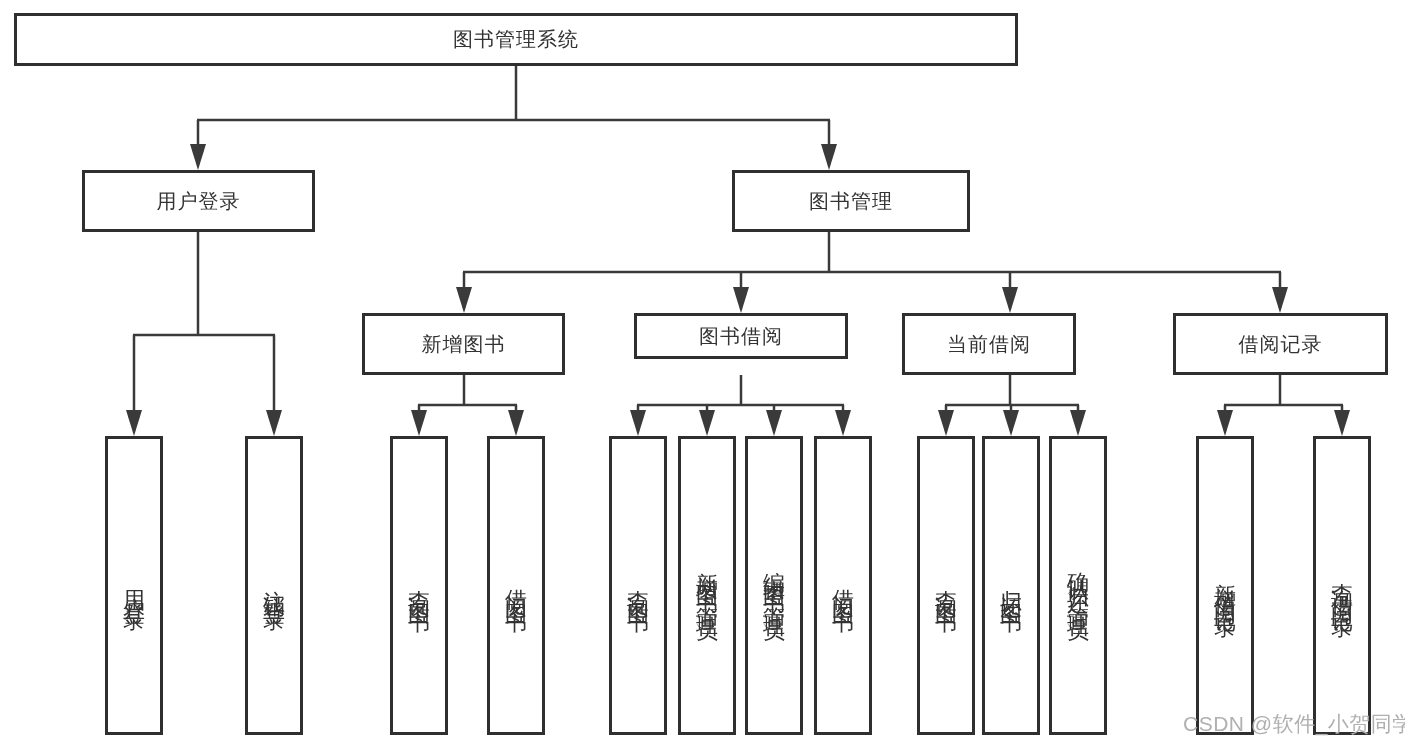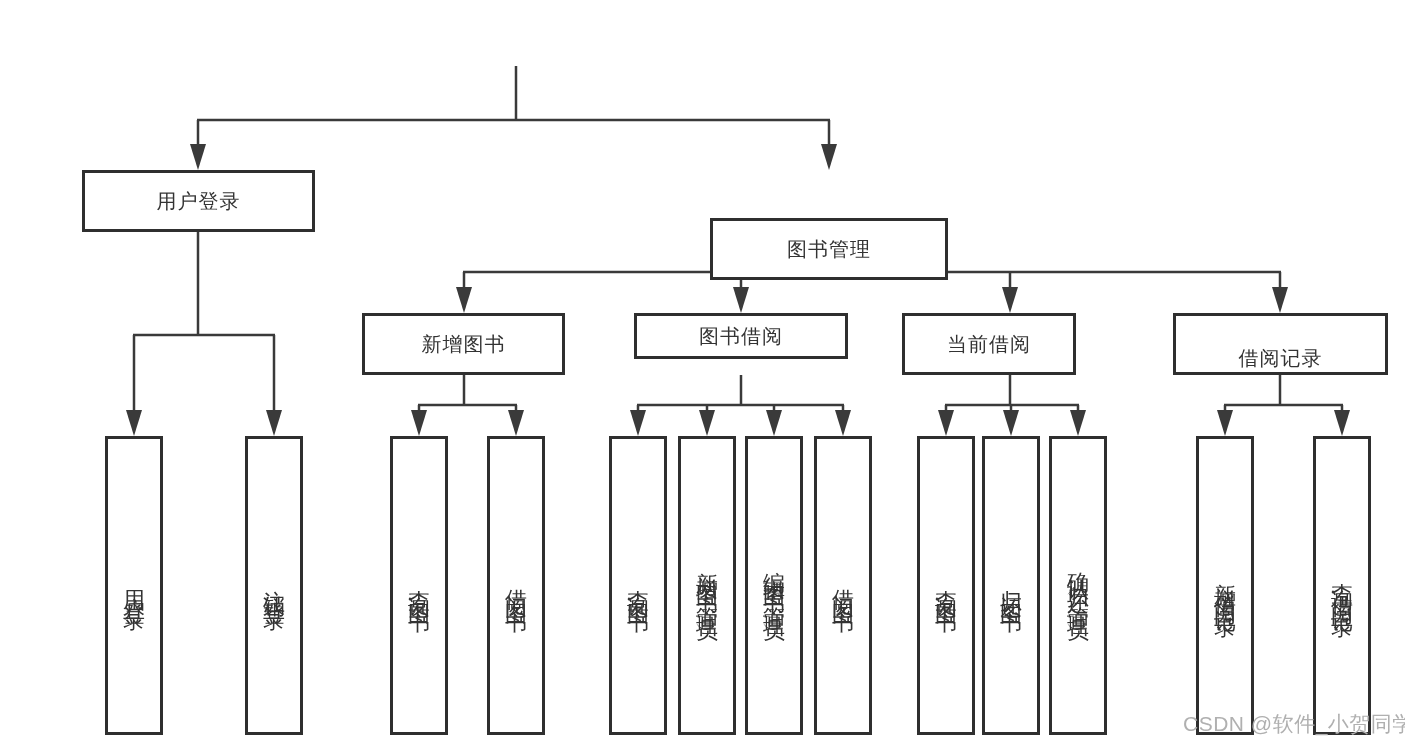--- a/index.html
+++ b/index.html
@@ -117,38 +117,41 @@
     <polygon class="arrow" points="1070,410 1086,410 1078,436"></polygon>
 
     <path class="cline" d="M1280 375 V405"></path>
     <path class="cline" d="M1224 405 H1343"></path>
     <path class="cline" d="M1225 405 V412"></path>
     <polygon class="arrow" points="1217,410 1233,410 1225,436"></polygon>
     <path class="cline" d="M1342 405 V412"></path>
     <polygon class="arrow" points="1334,410 1350,410 1342,436"></polygon>
   </svg>
 
+  <div class="node h" style="left:14px; top:13px; width:1004px; height:53px;">
+    <span>图书管理系统</span>
+  </div>
 
   <div class="node h" style="left:82px; top:170px; width:233px; height:62px;">
     <span>用户登录</span>
   </div>
-  <div class="node h" style="left:710px; top:170px; width:238px; height:62px;margin-top:48px;">
+  <div class="node h" style="left:732px; top:170px; width:238px; height:62px;">
     <span>图书管理</span>
   </div>
 
   <div class="node h" style="left:362px; top:313px; width:203px; height:62px;">
     <span>新增图书</span>
   </div>
   <div class="node h" style="left:634px; top:313px; width:214px; height:46px;">
     <span>图书借阅</span>
   </div>
   <div class="node h" style="left:902px; top:313px; width:174px; height:62px;">
     <span>当前借阅</span>
   </div>
-  <div class="node h" style="left:1173px; top:313px; width:215px; height:62px;align-items:flex-end;">
+  <div class="node h" style="left:1173px; top:313px; width:215px; height:62px;">
     <span>借阅记录</span>
   </div>
 
   <div class="node v" style="left:105px; top:436px; width:58px; height:299px;">
     <span class="vlabel">用户登录</span>
   </div>
   <div class="node v" style="left:245px; top:436px; width:58px; height:299px;">
     <span class="vlabel">注销登录</span>
   </div>
 

